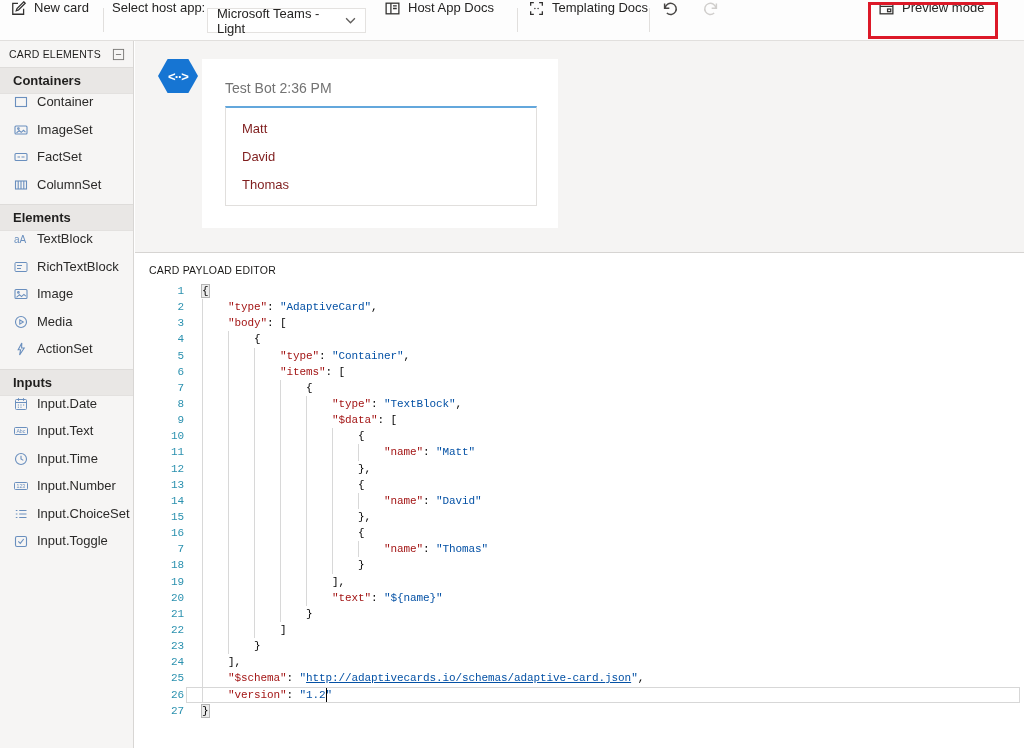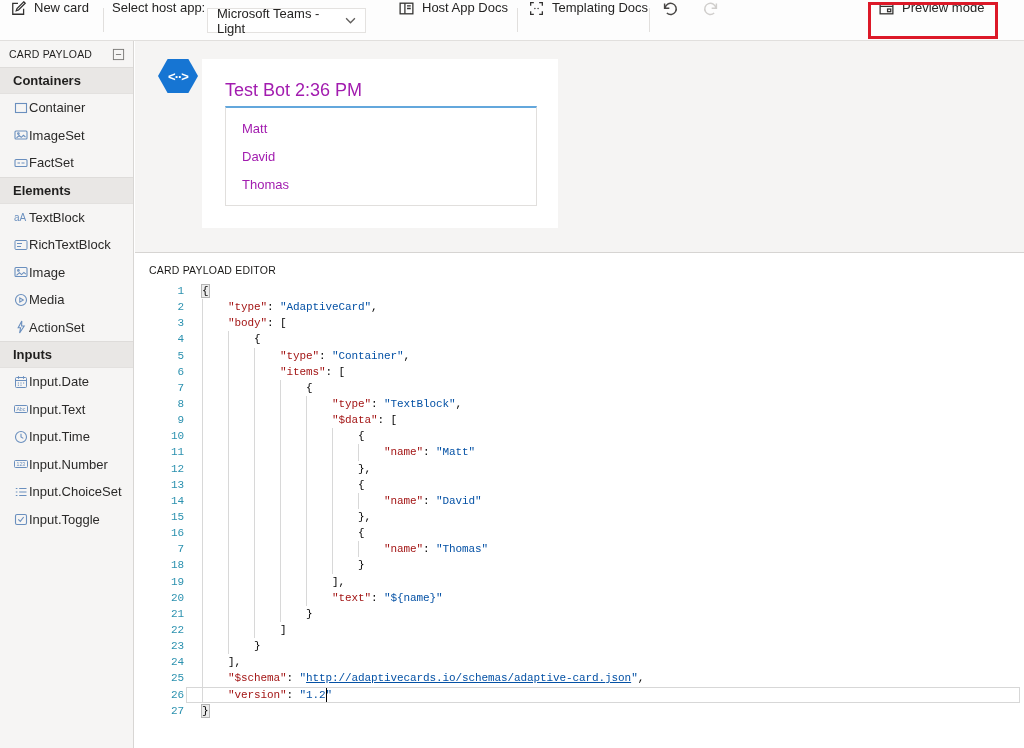--- a/index.html
+++ b/index.html
@@ -15,33 +15,33 @@
   .tb-icon svg { display:block; }
   .select-box { position:absolute; left:207px; top:8px; width:159px; height:25px; background:#fff; border:1px solid #e4e2e0; display:flex; align-items:center; justify-content:space-between; padding:0 9px; font-size:13px; color:#252423; }
   .red-box { position:absolute; left:868px; top:2px; width:130px; height:37px; border:3px solid #dc1928; pointer-events:none; }
   .disabled-icon { opacity:1; }
 
   
   .sidebar { position:absolute; left:0; top:41px; width:134px; height:707px; background:#f6f5f4; border-right:1px solid #d8d6d4; }
   .sb-title-row { height:26px; display:flex; align-items:center; justify-content:space-between; padding:0 8px 0 9px; }
   .sb-title { font-size:10.5px; color:#201f1e; letter-spacing:.2px; }
   .sb-section-header { height:27px; display:flex; align-items:center; padding-left:13px; background:#e9e7e5; border-top:1px solid #dedcda; border-bottom:1px solid #e3e1df; font-size:13px; font-weight:bold; color:#201f1e; }
-  .sb-item { height:27.5px; display:flex; align-items:center; padding-left:13px; font-size:13px; color:#2b2a29; cursor:grab; }
+  .sb-item { height:27.5px; display:flex; padding-left:13px; gap:8px; font-size:13px; color:#2b2a29; cursor:grab; }
   .sb-item .icn { width:16px; height:16px; display:inline-flex; align-items:center; justify-content:center; color:#6a8fbe; font-size:11px; font-weight:normal; }
   .sb-item .icn svg { display:block; }
 
   
   .preview { position:absolute; left:135px; top:41px; width:889px; height:212px; background:#f5f4f3; border-bottom:1px solid #d6d4d2; }
   .avatar { position:absolute; left:23px; top:16px; width:40px; height:38px; background:#1675d3;
             clip-path:polygon(0% 50%, 24% 5%, 76% 5%, 100% 50%, 76% 95%, 24% 95%);
             display:flex; align-items:center; justify-content:center; color:#fff; font-weight:bold; font-size:13px; letter-spacing:-1px; }
   .msg-panel { position:absolute; left:67px; top:18px; width:356px; height:169px; background:#fff; }
-  .sender { position:absolute; left:23px; top:21px; font-size:18px; color:#a21caf; }
+  .sender { position:absolute; left:23px; top:21px; font-size:14px; color:#737373; }
   .ac-card { position:absolute; left:23px; top:47px; width:312px; height:100px; background:#fff; border:1px solid #e1dfdd; border-top:2px solid #63a7dc; }
-  .ac-item { height:28px; display:flex; align-items:center; padding-left:16px; font-size:13px; color:#a21caf; }
+  .ac-item { height:28px; display:flex; align-items:center; padding-left:16px; font-size:13px; color:#7f1d1d; }
   .ac-card .ac-item:first-child { margin-top:6px; }
 
   
   .editor-region { position:absolute; left:141px; top:254px; width:889px; height:494px; background:#fff; }
   .editor-title { position:absolute; left:8px; top:10px; font-size:10.5px; letter-spacing:.2px; color:#1b1a19; }
   .code { position:absolute; left:0; top:29px; width:889px; font-family:"Liberation Mono", monospace; font-size:11px; letter-spacing:-0.1px; }
   .cl { position:relative; height:16.15px; display:flex; align-items:center; }
   .ln { width:43px; text-align:right; color:#2b91af; font-size:11px; flex:none; user-select:none; }
   .ct { position:relative; flex:1 1 auto; padding-left:18px; white-space:pre; color:#000; height:100%; display:flex; align-items:center; }
   .seg-k { color:#a31515; }
@@ -72,21 +72,21 @@
       <span>Select host app:</span>
     </div>
     <div class="select-box">
       <span>Microsoft Teams - Light</span>
       <span class="tb-icon" style="width:11px;height:11px;">
         <svg width="11" height="11" viewBox="0 0 10 10" fill="none" stroke="#605e5c" stroke-width="1.2">
             <path d="M1 3l4 4 4-4"></path>
           </svg>
       </span>
     </div>
-    <div class="tb-item" style="left:398px;">
+    <div class="tb-item" style="left:384px;">
       <span class="tb-icon">
         <svg width="17" height="17" viewBox="0 0 16 16" fill="none" stroke="#323130" stroke-width="1.2">
             <rect x="2" y="3" width="12" height="10"></rect>
             <path d="M6.5 3v10M8.5 5.5h3.5M8.5 8h3.5"></path>
           </svg>
       </span>
       <span>Host App Docs</span>
     </div>
     <div class="tb-sep" style="left:517px;"></div>
     <div class="tb-item" style="left:528px;">
@@ -124,21 +124,21 @@
             <rect x="9" y="8.5" width="3" height="2.5"></rect>
           </svg>
       </span>
       <span>Preview mode</span>
     </div>
     <div class="red-box"></div>
   </div>
 
   <div class="sidebar">
     <div class="sb-title-row">
-      <span class="sb-title">CARD PAYLOAD</span>
+      <span class="sb-title">CARD ELEMENTS</span>
       <span style="display:inline-flex;">
         <svg width="13" height="13" viewBox="0 0 14 14" fill="none" stroke="#7a7876" stroke-width="1">
             <rect x="1.5" y="1.5" width="11" height="11"></rect>
             <path d="M4.2 7h5.6"></path>
           </svg>
       </span>
     </div>
     <div id="sidebar-sections">
         <div class="sb-section-header">Containers</div>
         <div class="sb-item">
@@ -160,20 +160,29 @@
           <span>ImageSet</span>
         </div>
         <div class="sb-item">
           <span class="icn">
             <svg width="16" height="16" viewBox="0 0 16 16" fill="none" stroke="#6a8fbe" stroke-width="1.1">
               <rect x="2" y="4.5" width="12" height="7" rx="1"></rect>
               <path d="M4.5 8h2.5M8.5 8h3"></path>
             </svg>
           </span>
           <span>FactSet</span>
+        </div>
+        <div class="sb-item">
+          <span class="icn">
+            <svg width="16" height="16" viewBox="0 0 16 16" fill="none" stroke="#6a8fbe" stroke-width="1.1">
+              <rect x="2.5" y="4" width="11" height="8"></rect>
+              <path d="M5.2 4v8M8 4v8M10.8 4v8"></path>
+            </svg>
+          </span>
+          <span>ColumnSet</span>
         </div>
         <div class="sb-section-header">Elements</div>
         <div class="sb-item">
           <span class="icn">
             <svg width="16" height="16" viewBox="0 0 16 16">
               <text x="1" y="12" font-size="10" fill="#6a8fbe" font-family="Liberation Sans,sans-serif">aA</text>
             </svg>
           </span>
           <span>TextBlock</span>
         </div>

